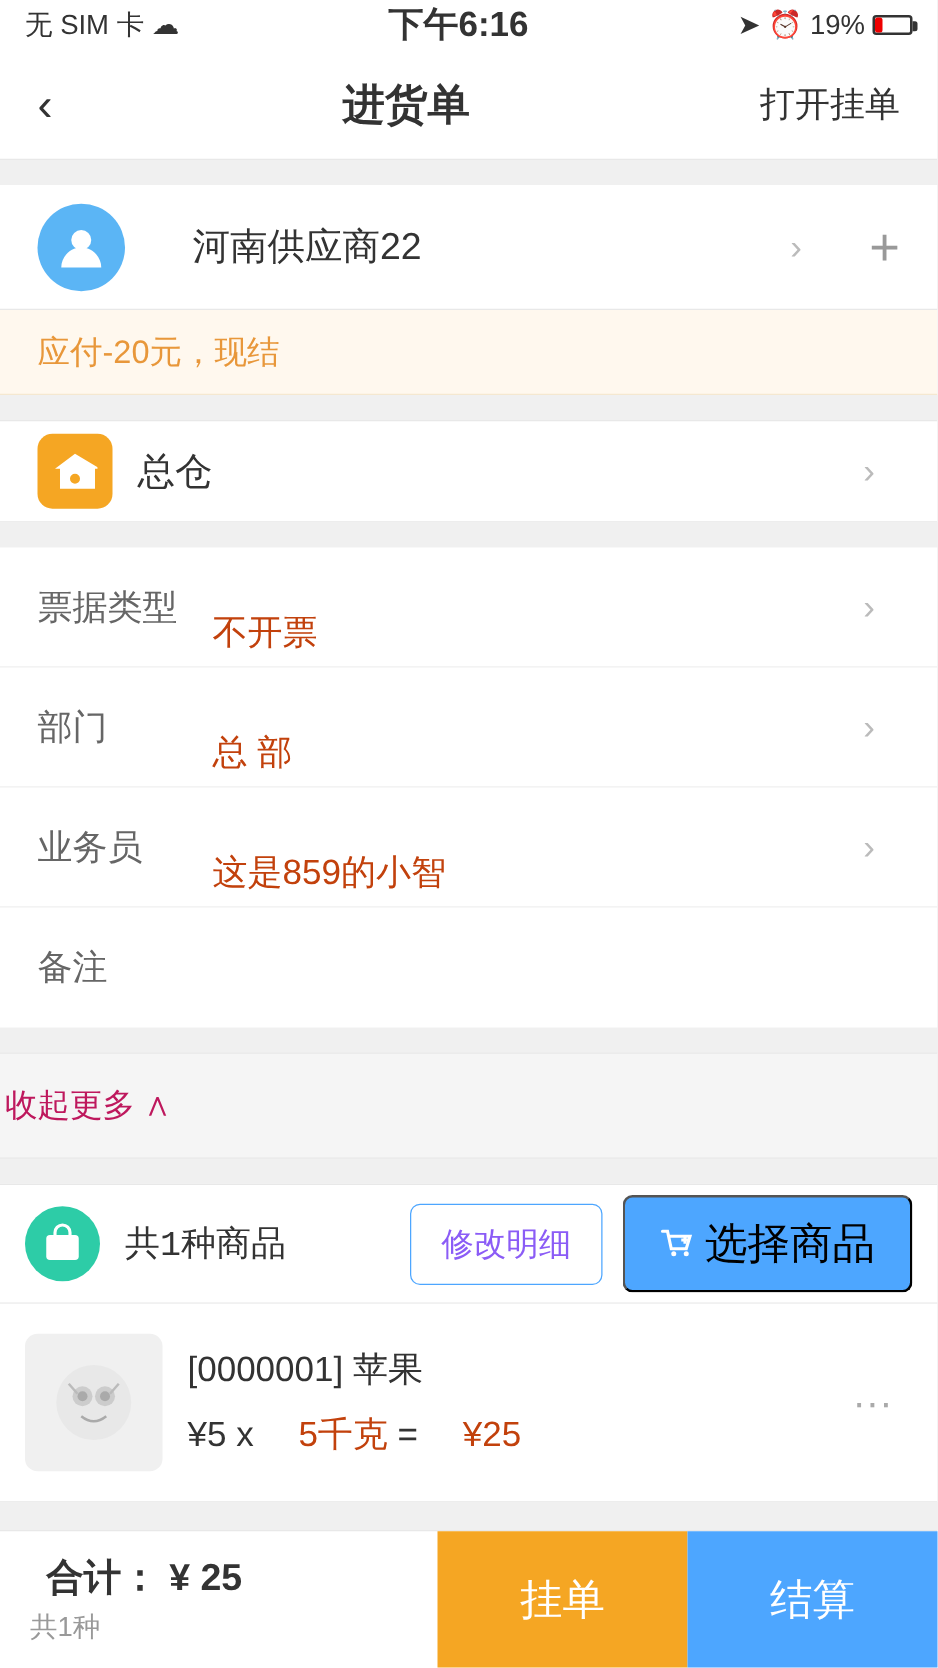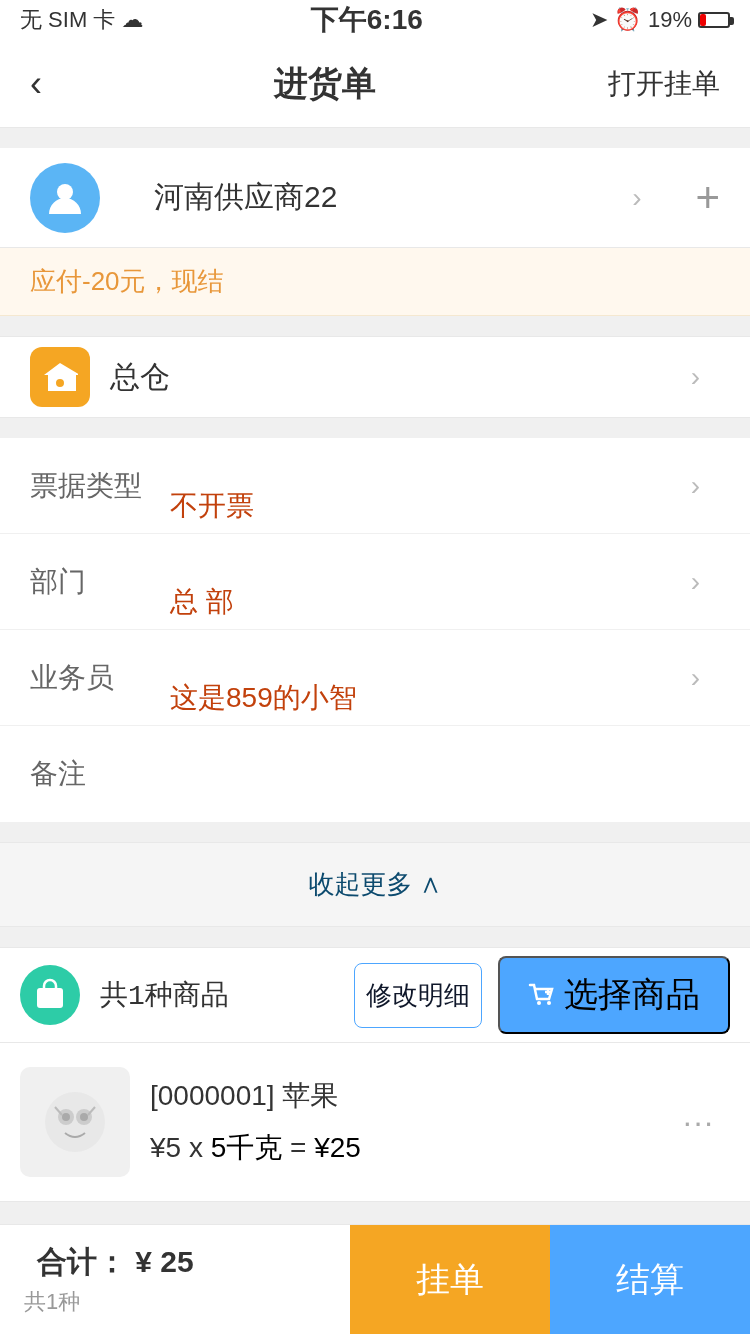--- a/index.html
+++ b/index.html
@@ -169,24 +169,23 @@
     }
     .form-placeholder {
       flex: 1;
       font-size: 28px;
       color: #ccc;
     }
 
     
     .collapse-row {
       background: #f5f5f5;
-      text-align: center;
       padding: 24px 4px;
       font-size: 26px;
-      color: #0c4a6e;
+      color: #be185d;
       margin-top: 20px;
       border-top: 1px solid #e8e8e8;
       border-bottom: 1px solid #e8e8e8;
     }
 
     
     .product-header {
       background: #fff;
       margin-top: 20px;
       display: flex;
@@ -209,23 +208,23 @@
     }
     .product-header-icon svg { width: 34px; height: 34px; fill: #fff; }
     .product-count {
       flex: 1;
       font-size: 28px;
       color: #333;
       font-family: Liberation Mono, monospace;
     }
     .btn-edit {
       border: 1px solid #4da6ff;
-      color: #0f172a;
-      background: #fff;
-      padding: 14px 11px;
+      color: #8b5cf6;
+      background: #fff;
+      padding: 14px 24px;
       border-radius: 8px;
       font-size: 26px;
       margin-right: 16px;
     }
     .btn-select {
       background: #4da6ff;
       color: #000000;
       padding: 14px 28px;
       border-radius: 8px;
       font-size: 34px;
@@ -262,21 +261,22 @@
     .product-name {
       font-size: 28px;
       color: #333;
       margin-bottom: 14px;
     }
     .product-price {
       font-size: 28px;
       color: #333;
     }
     .product-price .highlight {
-      color: #000000;
+      color: #c2410c;
+      margin-left: 28px;
     }
     .product-more {
       color: #aaa;
       font-size: 32px;
       padding: 10px 16px;
     }
 
     
     .bottom-bar {
       position: fixed;

